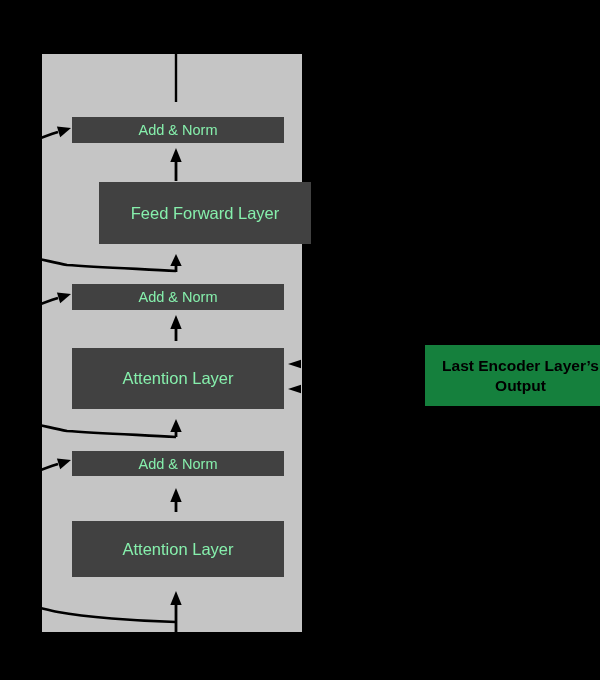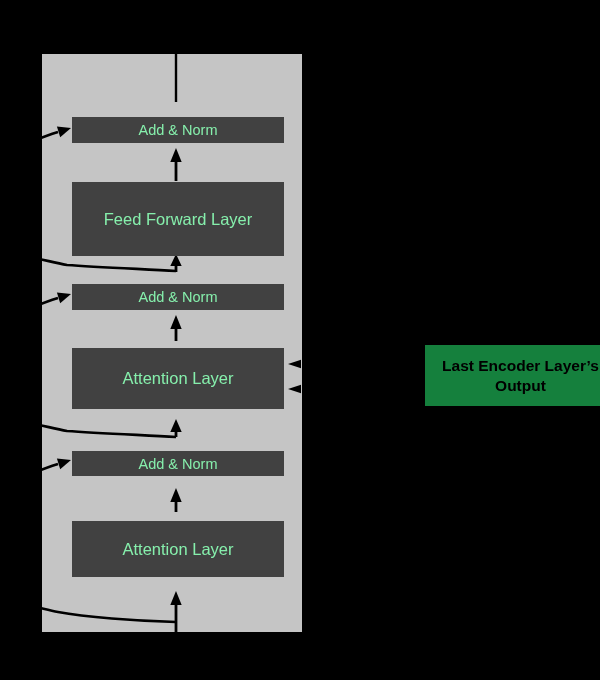--- a/index.html
+++ b/index.html
@@ -30,21 +30,21 @@
     color: #86efac;
     display: flex;
     align-items: center;
     justify-content: center;
     text-align: center;
     z-index: 3;
   }
   .block.small { font-size: 14.5px; }
   .block.big   { font-size: 16.5px; }
   .b-addnorm-top { top: 117px; height: 26px; }
-  .b-ff          { top: 182px; height: 74px; }
+  .b-ff          { top: 182px; height: 62px; margin-left: 27px; }
   .b-addnorm-mid { top: 284px; height: 26px; }
   .b-attn-mid    { top: 348px; height: 61px; }
   .b-addnorm-bot { top: 451px; height: 25px; }
   .b-attn-bot    { top: 521px; height: 56px; }
   .encoder-output-box {
     position: absolute;
     left: 425px; top: 345px;
     width: 191px; height: 61px;
     background: #15803d;
     color: #000000;

